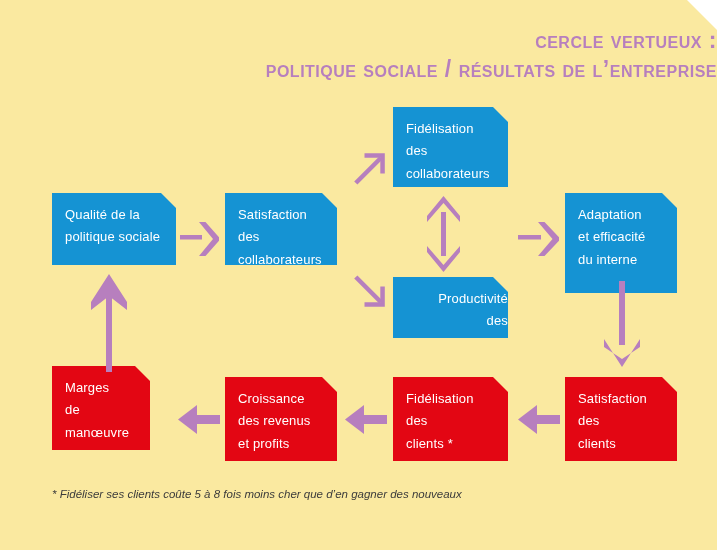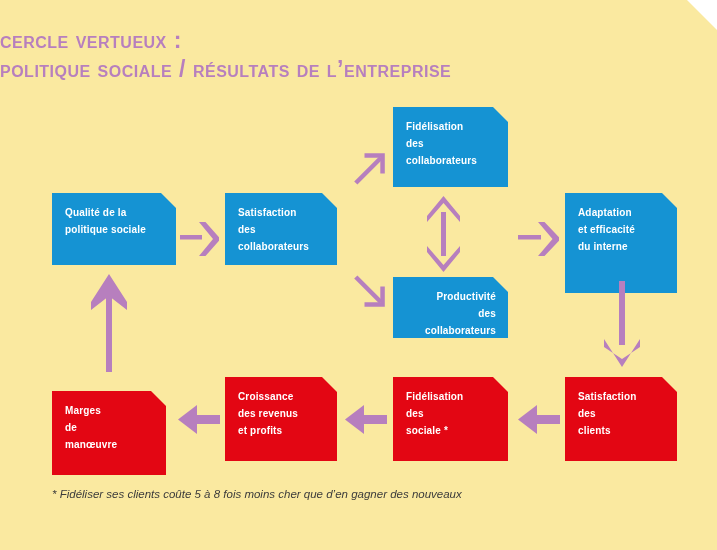--- a/index.html
+++ b/index.html
@@ -29,44 +29,44 @@
     height: 30px;
     background: #ffffff;
     clip-path: polygon(100% 0, 100% 100%, 0 0);
   }
   
   #title {
     position: absolute;
     left: 0;
     top: 26px;
     width: 717px;
-    text-align: left;
+    text-align: right;
     color: #b77fbe;
     font-family: "Liberation Sans", sans-serif;
     font-weight: bold;
     letter-spacing: 0.5px;
     line-height: 1.28;
   }
   #title .tline {
     display: block;
     font-variant: small-caps;
     text-transform: lowercase;
   }
   #title .tline1 { font-size: 23px; }
   #title .tline2 { font-size: 23px; }
 
   
   .box {
     position: absolute;
     box-sizing: border-box;
     color: #ffffff;
-    font-size: 10px;
-    font-weight: bold;
+    font-size: 13px;
+    font-weight: normal;
     line-height: 1.72;
-    padding: 11px 12px 0 13px;
+    padding: 11px 0 0 13px;
     clip-path: polygon(0 0, calc(100% - 15px) 0, 100% 15px, 100% 100%, 0 100%);
     letter-spacing: 0.15px;
   }
   .box.blue { background: #1593d3; }
   .box.red  { background: #e30613; }
   .box .ln { display: block; white-space: nowrap; }
 
   
   .arrow { position: absolute; }
   .arrow svg { display: block; overflow: visible; }
@@ -136,30 +136,30 @@
 
   <div class="box red" style="left:565px; top:377px; width:112px; height:84px;">
     <span class="ln">Satisfaction</span>
     <span class="ln">des</span>
     <span class="ln">clients</span>
   </div>
 
   <div class="box red" style="left:393px; top:377px; width:115px; height:84px;">
     <span class="ln">Fidélisation</span>
     <span class="ln">des</span>
-    <span class="ln">sociale *</span>
+    <span class="ln">clients *</span>
   </div>
 
   <div class="box red" style="left:225px; top:377px; width:112px; height:84px;">
     <span class="ln">Croissance</span>
     <span class="ln">des revenus</span>
     <span class="ln">et profits</span>
   </div>
 
-  <div class="box red" style="left:52px; top:391px; width:114px; height:84px;">
+  <div class="box red" style="left:52px; top:366px; width:98px; height:84px;">
     <span class="ln">Marges</span>
     <span class="ln">de</span>
     <span class="ln">manœuvre</span>
   </div>
 
   <div class="arrow" style="left:180px; top:222px;">
     <svg width="40" height="34" viewBox="0 0 40 34">
       <path d="M0 13 L22 13 L22 17.5 L0 17.5 Z" fill="#b77fbe"></path>
       <path d="M19 0 L25.5 0 L39 15.2 L39 18.8 L25.5 34 L19 34 L33 17 Z" fill="#b77fbe"></path>
     </svg>

